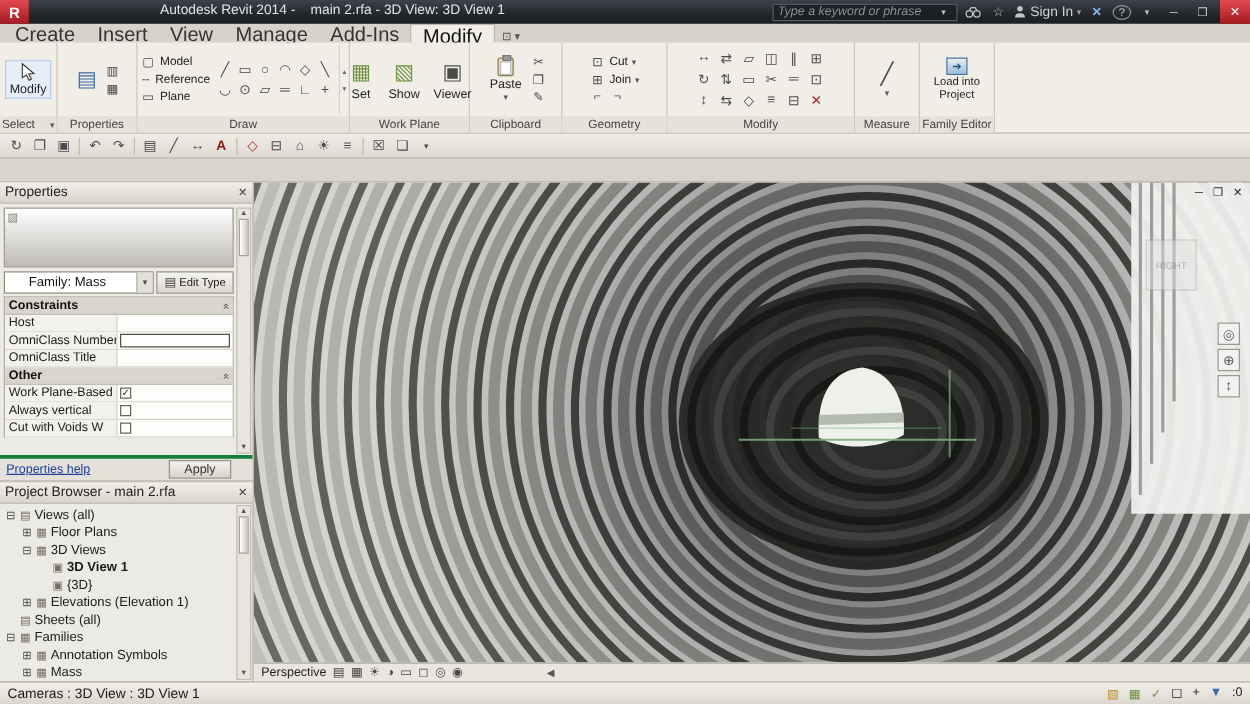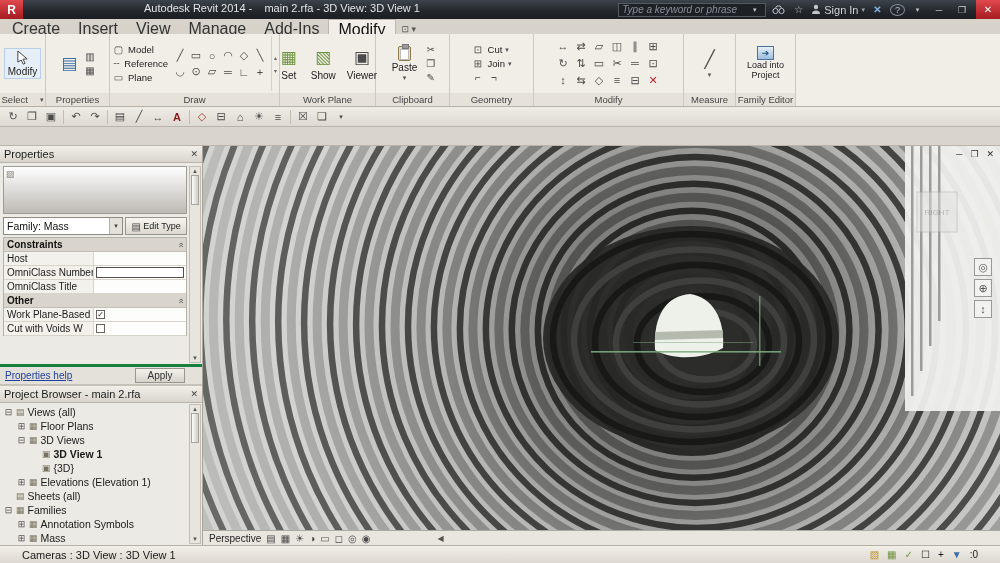--- a/index.html
+++ b/index.html
@@ -2,21 +2,21 @@
 <html><head>
 <meta charset="utf-8">
 <style>
 *{margin:0;padding:0;box-sizing:border-box;}
 html,body{width:1000px;height:563px;overflow:hidden;font-family:"Liberation Sans",sans-serif;background:#d8d4cc;}
 .app{position:relative;width:1000px;height:563px;display:flex;flex-direction:column;background:#d8d4cc;}
 
 
 .titlebar{height:19px;display:flex;align-items:center;background:linear-gradient(#3d434b,#23272c 60%,#1a1d21);color:#d8dade;font-size:11px;position:relative;}
 .logo{width:23px;height:19px;background:linear-gradient(#e0494f,#a61b20);color:#fff;font-weight:bold;font-size:12px;display:flex;align-items:center;justify-content:center;}
-.tb-title{position:absolute;left:144px;top:2px;white-space:pre;color:#e3e5e8;}
+.tb-title{position:absolute;left:128px;top:2px;white-space:pre;color:#e3e5e8;}
 .tb-right{margin-left:auto;display:flex;align-items:center;gap:5px;height:100%;}
 .search{display:flex;align-items:center;background:#1d2125;border:1px solid #565b61;height:14px;width:148px;padding:0 3px;}
 .search input{flex:1;background:transparent;border:none;outline:none;color:#cfd3d7;font-size:10px;font-style:italic;min-width:0;}
 .search input::placeholder{color:#8a9099;font-style:italic;}
 .tb-ic{min-width:15px;text-align:center;color:#bfc5cb;font-size:10px;display:flex;align-items:center;justify-content:center;}
 .signin{display:flex;align-items:center;gap:3px;color:#cfd3d7;}
 .win-btn{width:18px;height:15px;display:flex;align-items:center;justify-content:center;color:#cfd3d7;font-size:9px;}
 .close-btn{width:24px;height:19px;background:linear-gradient(#e0494f,#a61b20);color:#fff;display:flex;align-items:center;justify-content:center;font-size:10px;}
 
 
@@ -65,21 +65,21 @@
 .main{display:flex;height:399px;}
 .left{width:203px;display:flex;flex-direction:column;border-right:1px solid #a9a49b;background:#eceae4;}
 
 
 .props{height:242px;display:flex;flex-direction:column;position:relative;border-bottom:2px solid #c6c2b9;}
 .phead{height:17px;background:linear-gradient(#f2efe9,#d9d5cd);border-bottom:1px solid #b9b5ac;display:flex;align-items:center;font-size:11px;padding:0 4px;color:#1c1c1c;flex:none;}
 .phead .x{margin-left:auto;font-size:9px;color:#444;}
 .preview{margin:3px 15px 3px 3px;height:48px;background:linear-gradient(#ffffff,#bdbab4);border:1px solid #a09b92;position:relative;flex:none;}
 .preview .imghint{position:absolute;left:2px;top:2px;font-size:9px;color:#8a867e;}
 .selector-row{display:flex;gap:2px;padding:0 15px 2px 3px;height:20px;flex:none;}
-.combo{flex:1;background:#fff;border:1px solid #8f8a81;display:flex;align-items:center;font-size:10.5px;padding-left:3px;color:#111;}
+.combo{flex:1;background:#fff;border:1px solid #8f8a81;display:flex;align-items:center;font-size:10.5px;padding-left:19px;color:#111;}
 .combo .cbtn{margin-left:auto;background:#e4e1da;border-left:1px solid #b5b1a8;width:13px;align-self:stretch;display:flex;align-items:center;justify-content:center;font-size:7px;color:#444;}
 .edit-type{width:62px;background:linear-gradient(#f7f5f0,#dcd8d0);border:1px solid #9a958c;font-size:9px;display:flex;align-items:center;gap:2px;justify-content:center;color:#222;}
 .pgrid{margin:0 15px 0 3px;border:1px solid #b5b1a8;border-bottom:none;font-size:10.5px;flex:none;}
 .psec{display:flex;height:14px;background:#d9d5cd;border-bottom:1px solid #c2beb5;font-weight:bold;align-items:center;padding:0 3px;color:#111;font-size:10px;}
 .psec .chev{margin-left:auto;transform:rotate(-90deg);font-size:9px;color:#555;font-weight:normal;}
 .prow{display:flex;height:14px;border-bottom:1px solid #d8d4cc;background:#fdfdfc;}
 .prow .lab{width:90px;padding:0 3px;color:#1a1a1a;background:#f3f1ec;border-right:1px solid #d8d4cc;display:flex;align-items:center;white-space:nowrap;overflow:hidden;font-size:10px;}
 .prow .val{flex:1;display:flex;align-items:center;padding:0 2px;}
 .valbox{flex:1;height:11px;border:1px solid #55504a;background:#fff;}
 .cb{width:9px;height:9px;border:1px solid #6b665e;background:#fff;font-size:8px;line-height:8px;display:flex;align-items:center;justify-content:center;color:#222;}
@@ -106,21 +106,21 @@
 #scene-svg{position:absolute;left:0;top:0;}
 .winbtns{position:absolute;top:3px;right:6px;display:flex;gap:8px;color:#2f2f2f;font-size:9px;}
 .winbtns span{cursor:default;}
 .navbar{position:absolute;right:8px;top:112px;display:flex;flex-direction:column;gap:3px;}
 .nav-btn{width:18px;height:18px;background:rgba(242,242,240,.88);border:1px solid #9a9a95;display:flex;align-items:center;justify-content:center;font-size:11px;color:#555;}
 .vcb{position:absolute;left:0;right:0;bottom:0;height:15px;background:#e9e6e0;border-top:1px solid #aeaaa2;display:flex;align-items:center;gap:5px;padding-left:6px;font-size:10px;color:#222;}
 .vicon{font-size:10px;color:#4a4a4a;}
 .scrollL{margin-left:62px;color:#555;font-size:8px;}
 
 
-.statusbar{height:18px;background:linear-gradient(#f2efe9,#dcd8d0);border-top:1px solid #b5b1a8;display:flex;align-items:center;font-size:11px;color:#1a1a1a;padding:0 22px;}
+.statusbar{height:18px;background:linear-gradient(#f2efe9,#dcd8d0);border-top:1px solid #b5b1a8;display:flex;align-items:center;font-size:11px;color:#1a1a1a;padding:0 6px;}
 .sb-right{margin-left:auto;display:flex;align-items:center;gap:8px;font-size:10px;}
 </style>
 </head>
 <body>
 
 <div class="app">
 
   <div class="titlebar">
     <div class="logo">R</div>
     <div class="tb-title">Autodesk Revit 2014 -    main 2.rfa - 3D View: 3D View 1</div>
@@ -418,20 +418,26 @@
               <span class="val"></span>
             </div>
           <div class="psec">
               <span>Other</span>
               <span class="chev">»</span>
             </div>
           <div class="prow">
               <span class="lab">Work Plane-Based</span>
               <span class="val">
                 <span class="cb">✓</span>
+              </span>
+            </div>
+          <div class="prow">
+              <span class="lab">Always vertical</span>
+              <span class="val">
+                <span class="cb"></span>
               </span>
             </div>
           <div class="prow">
               <span class="lab">Cut with Voids W</span>
               <span class="val">
                 <span class="cb"></span>
               </span>
             </div>
         </div>
         <div class="pfoot">

